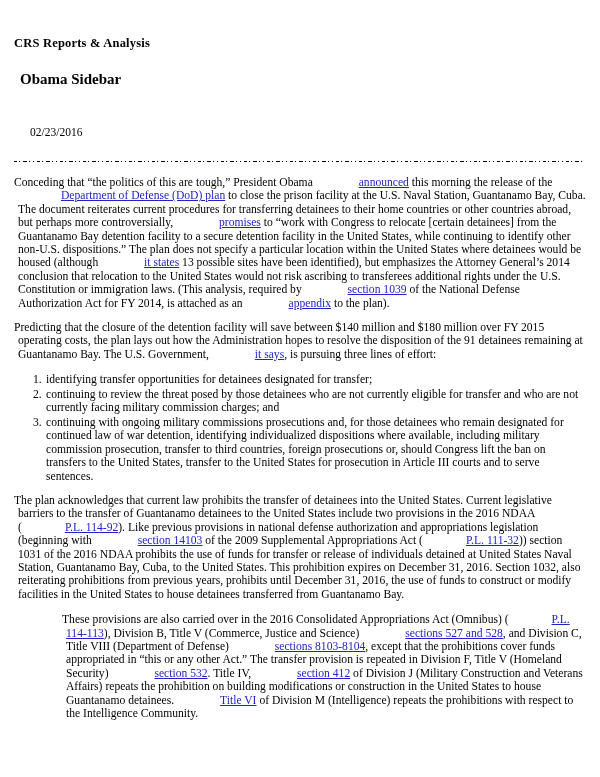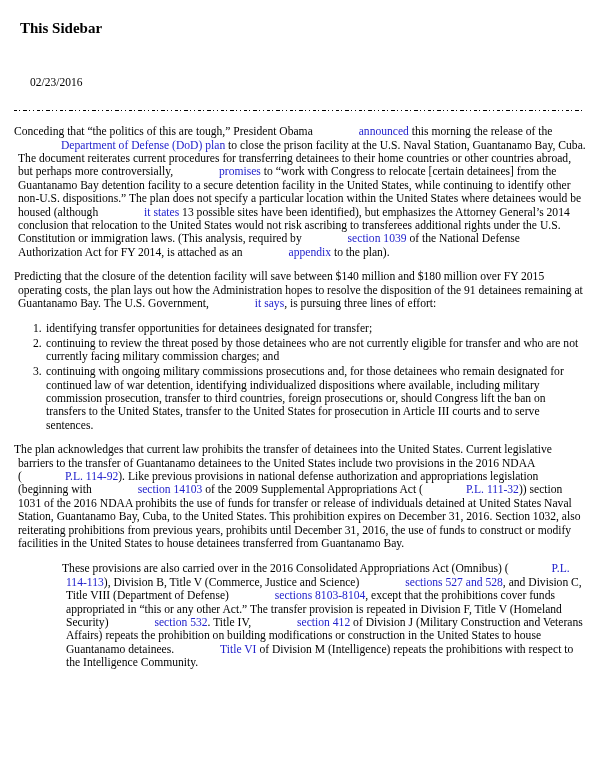--- a/index.html
+++ b/index.html
@@ -88,20 +88,21 @@
     padding-top: 14px;
   }
   .para.tight {
     padding-top: 12px;
     margin-left: 48px;
   }
 
   a.doclink,
   .doclink {
     color: #2222cc;
+    text-decoration: underline;
     cursor: pointer;
     padding-left: 43px;
   }
 
   
   ol.effort-list {
     margin: 0;
     padding: 0;
     padding-top: 10px;
     list-style: none;
@@ -121,22 +122,23 @@
     top: 1.5px;
     width: 14px;
     text-align: left;
   }
 </style>
 </head>
 <body>
 
 <div class="page">
 
+  <div class="masthead">CRS Reports &amp; Analysis</div>
 
-  <div class="sidebar-label">This Sidebar</div>
+  <div class="sidebar-label">Obama Sidebar</div>
 
 
   <div class="doc-date">02/23/2016</div>
 
   <div class="divider"></div>
 
   <div class="body-text">
 
     <p class="para first"><span>Conceding that “the politics of this are tough,” President Obama </span><a class="doclink">announced</a><span> this morning the release of the </span><a class="doclink">Department of Defense (DoD) plan</a><span> to close the prison facility at the U.S. Naval Station, Guantanamo Bay, Cuba. The document reiterates current procedures for transferring detainees to their home countries or other countries abroad, but perhaps more controversially, </span><a class="doclink">promises</a><span> to “work with Congress to relocate [certain detainees] from the Guantanamo Bay detention facility to a secure detention facility in the United States, while continuing to identify other non-U.S. dispositions.” The plan does not specify a particular location within the United States where detainees would be housed (although </span><a class="doclink">it states</a><span> 13 possible sites have been identified), but emphasizes the Attorney General’s 2014 conclusion that relocation to the United States would not risk ascribing to transferees additional rights under the U.S. Constitution or immigration laws. (This analysis, required by </span><a class="doclink">section 1039</a><span> of the National Defense Authorization Act for FY 2014, is attached as an </span><a class="doclink">appendix</a><span> to the plan).</span></p>
 

